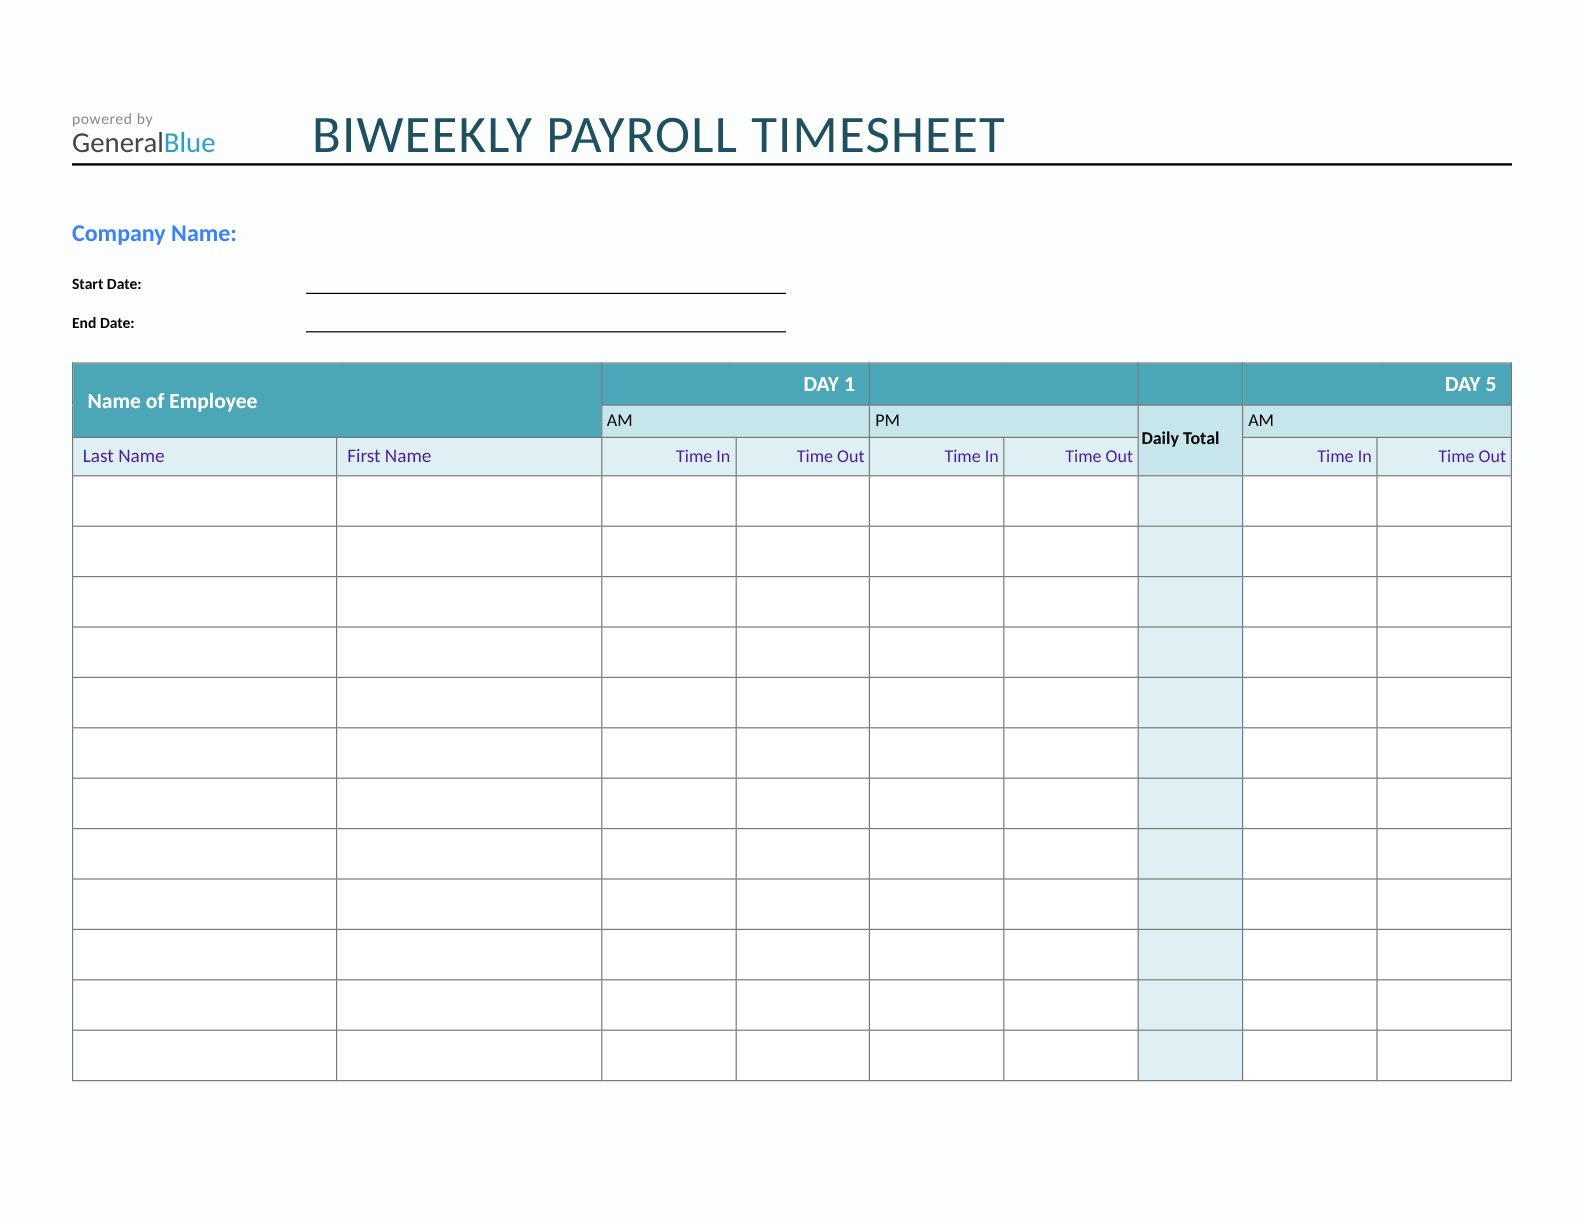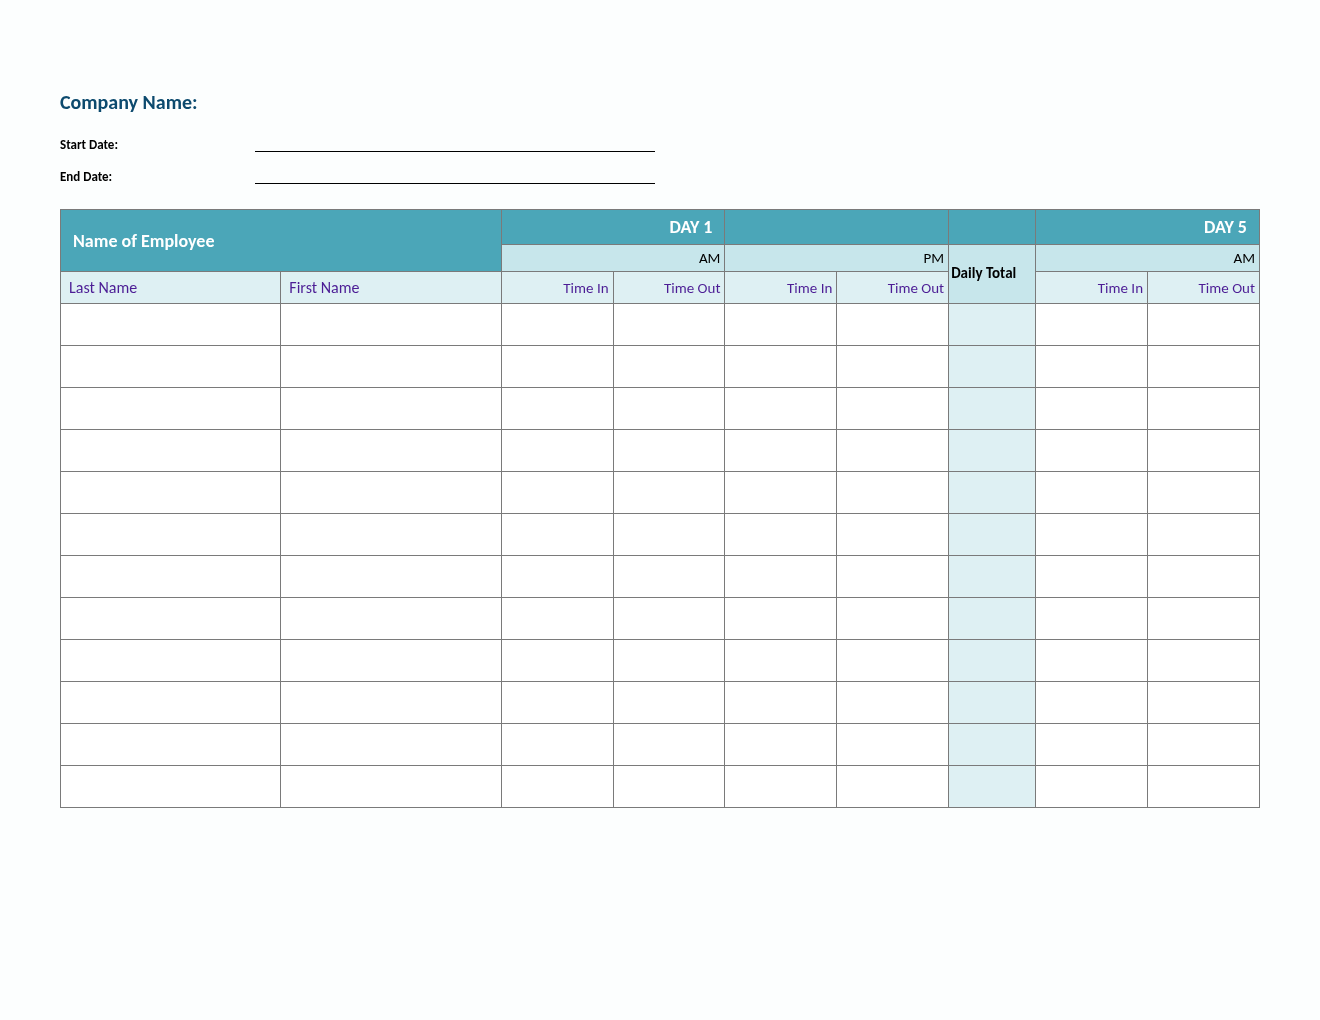--- a/index.html
+++ b/index.html
@@ -46,21 +46,21 @@
     font-weight: 400;
     color: #205060;
     letter-spacing: 1px;
     padding-left: 30px;
     line-height: 1;
   }
   .meta {
     margin-bottom: 25px;
   }
   .company-label {
-    color: #0c4a6e;
+    color: #3b82f6;
     font-size: 20px;
     font-weight: 600;
     margin-bottom: 18px;
   }
   .meta-row {
     display: flex;
     align-items: flex-end;
     margin-bottom: 12px;
   }
   .meta-label {
@@ -103,21 +103,21 @@
   .name-hdr {
     text-align: left;
     padding: 14px 12px;
   }
   .day-hdr {
     text-align: right;
     padding: 6px 12px;
     font-size: 18px;
   }
   .ampm {
-    text-align: right;
+    text-align: left;
     padding: 4px;
     font-size: 15px;
   }
   .sub {
     text-align: right;
     padding: 6px 4px;
     font-size: 15px;
     font-weight: 400;
   }
   .sub-left {
@@ -143,20 +143,27 @@
     background: #def0f3;
   }
   col.name { width: 195px; }
   col.time { width: 99px; }
   col.total { width: 77px; }
 </style>
 </head>
 <body>
 
 <div class="page">
+  <div class="header-row">
+    <div class="logo-block">
+      <div class="powered-by">powered by</div>
+      <div class="logo-text"><span>General</span><span class="blue">Blue</span></div>
+    </div>
+    <div class="title">BIWEEKLY PAYROLL TIMESHEET</div>
+  </div>
 
   <div class="meta">
     <div class="company-label">Company Name:</div>
     <div class="meta-row">
       <div class="meta-label">Start Date:</div>
       <div class="meta-line"></div>
     </div>
     <div class="meta-row">
       <div class="meta-label">End Date:</div>
       <div class="meta-line"></div>

